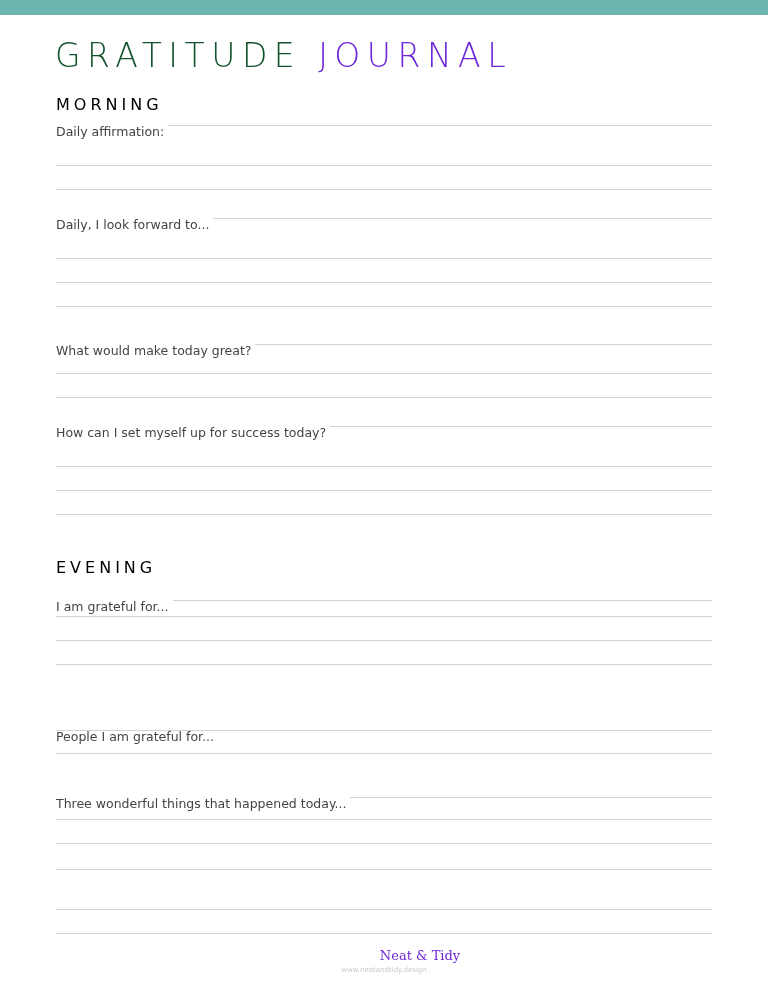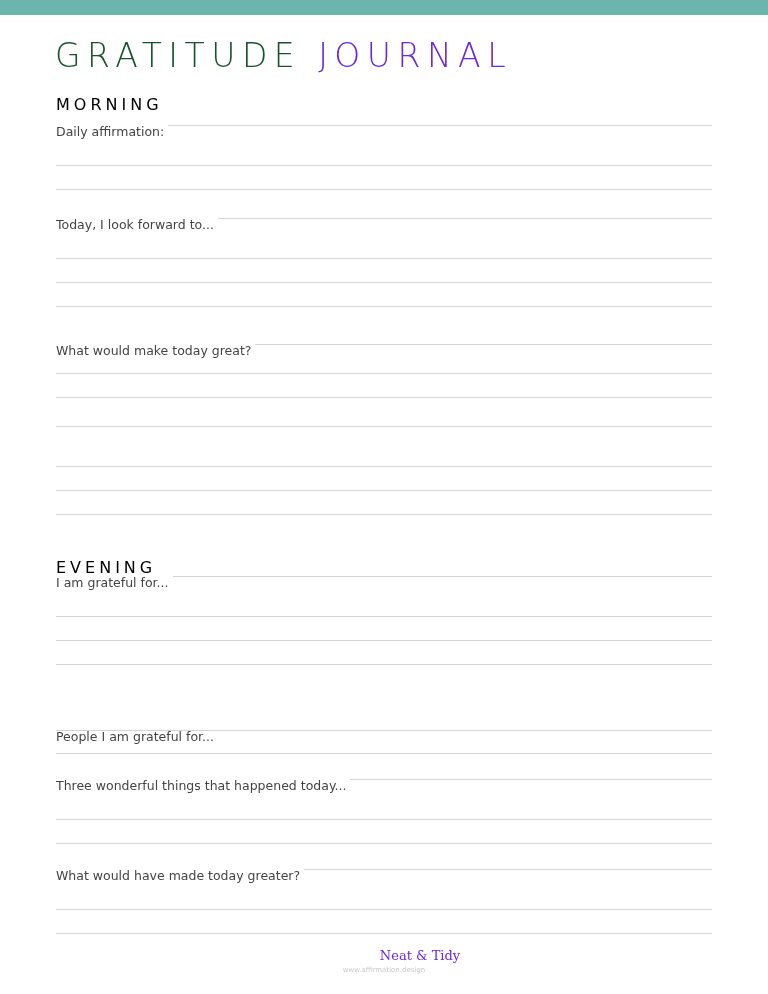--- a/index.html
+++ b/index.html
@@ -30,66 +30,66 @@
 <div class="section" style="top:95px">MORNING</div>
 
 <div class="prompt" style="top:125px">
   <span class="lbl">Daily affirmation:</span>
   <span class="fill"></span>
 </div>
 <div class="line" style="top:165px"></div>
 <div class="line" style="top:189px"></div>
 
 <div class="prompt" style="top:218px">
-  <span class="lbl">Today, I look forward to...</span>
+  <span class="lbl">Daily, I look forward to...</span>
   <span class="fill"></span>
 </div>
 <div class="line" style="top:258px"></div>
 <div class="line" style="top:282px"></div>
 <div class="line" style="top:306px"></div>
 
 <div class="prompt" style="top:344px">
   <span class="lbl">What would make today great?</span>
   <span class="fill"></span>
 </div>
 <div class="line" style="top:373px"></div>
 <div class="line" style="top:397px"></div>
 
 <div class="prompt" style="top:426px">
+  <span class="lbl">How can I set myself up for success today?</span>
   <span class="fill"></span>
 </div>
 <div class="line" style="top:466px"></div>
 <div class="line" style="top:490px"></div>
 <div class="line" style="top:514px"></div>
 
 <div class="section" style="top:558px">EVENING</div>
 
-<div class="prompt" style="top:576px">
+<div class="prompt" style="top:600px">
   <span class="lbl">I am grateful for...</span>
   <span class="fill"></span>
 </div>
 <div class="line" style="top:616px"></div>
 <div class="line" style="top:640px"></div>
 <div class="line" style="top:664px"></div>
 
 <div class="prompt" style="top:730px">
   <span class="lbl">People I am grateful for...</span>
   <span class="fill"></span>
 </div>
 <div class="line" style="top:730px"></div>
 <div class="line" style="top:753px"></div>
 
-<div class="prompt" style="top:779px">
+<div class="prompt" style="top:797px">
   <span class="lbl">Three wonderful things that happened today...</span>
   <span class="fill"></span>
 </div>
 <div class="line" style="top:819px"></div>
 <div class="line" style="top:843px"></div>
 
 <div class="prompt" style="top:869px">
-  <span class="lbl">What would have made today greater?</span>
   <span class="fill"></span>
 </div>
 <div class="line" style="top:909px"></div>
 <div class="line" style="top:933px"></div>
 
 <div class="footer brand">Neat &amp; Tidy</div>
-<div class="footer url">www.affirmation.design</div>
+<div class="footer url">www.neatandtidy.design</div>
 
 </body></html>

